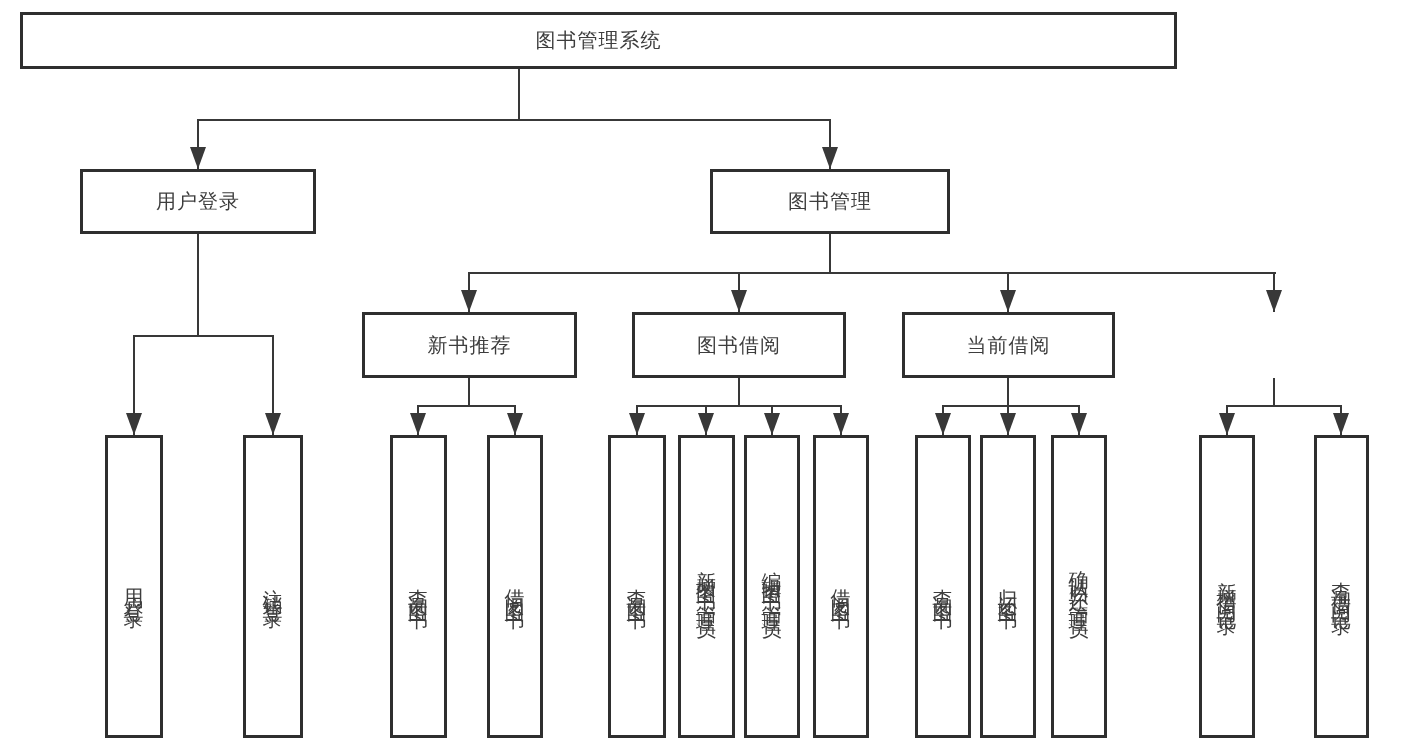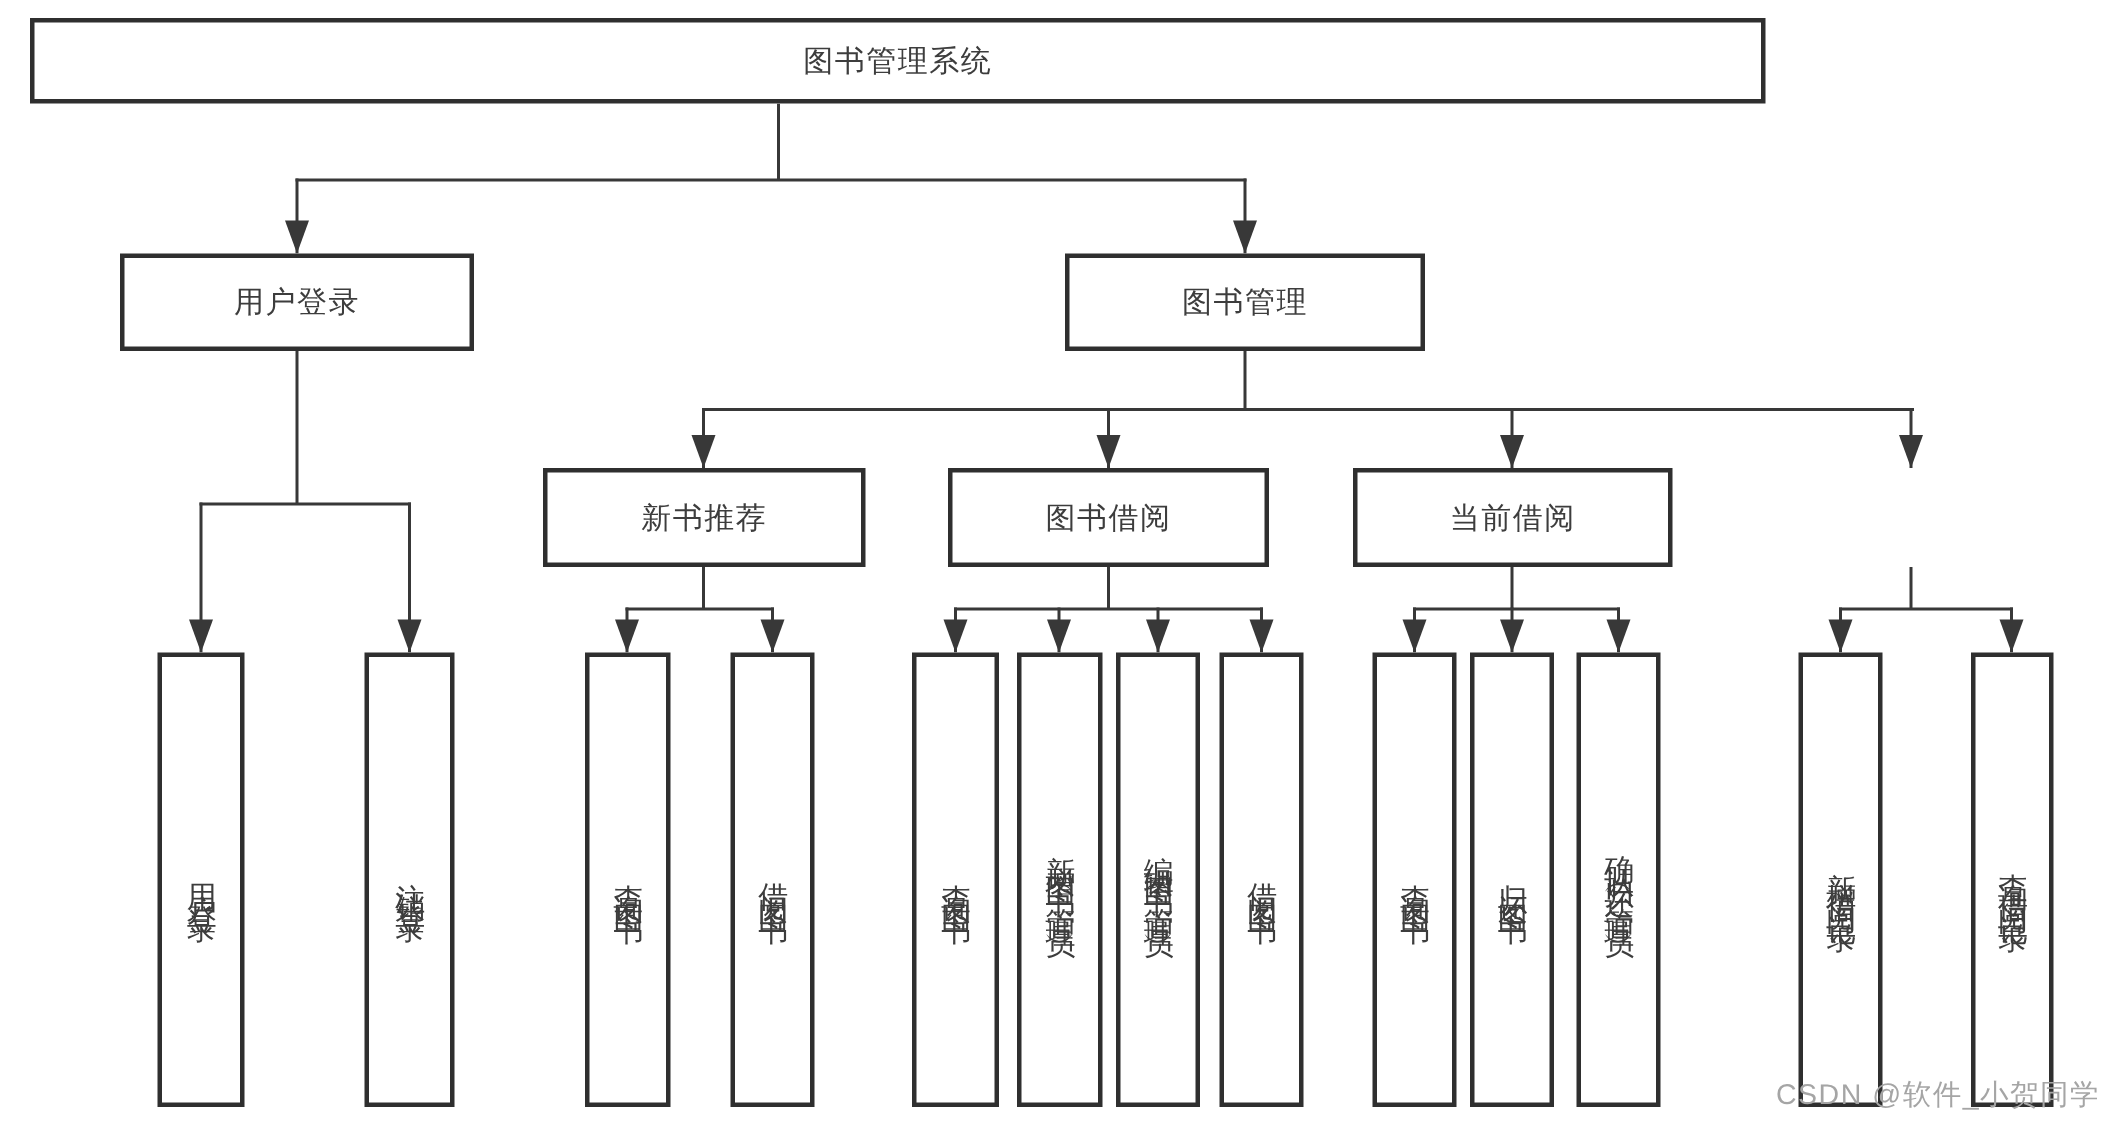--- a/index.html
+++ b/index.html
@@ -179,14 +179,13 @@
     <span>确认归还（管理员）</span>
   </div>
 
   <div class="node v" style="left:1199px;top:435px;width:56px;height:303px;">
     <span>新增借阅记录</span>
   </div>
   <div class="node v" style="left:1314px;top:435px;width:55px;height:303px;">
     <span>查询借阅记录</span>
   </div>
 
-  <div class="watermark">CSDN @软件_小贺同学</div>
 </div>
 
 </body></html>

